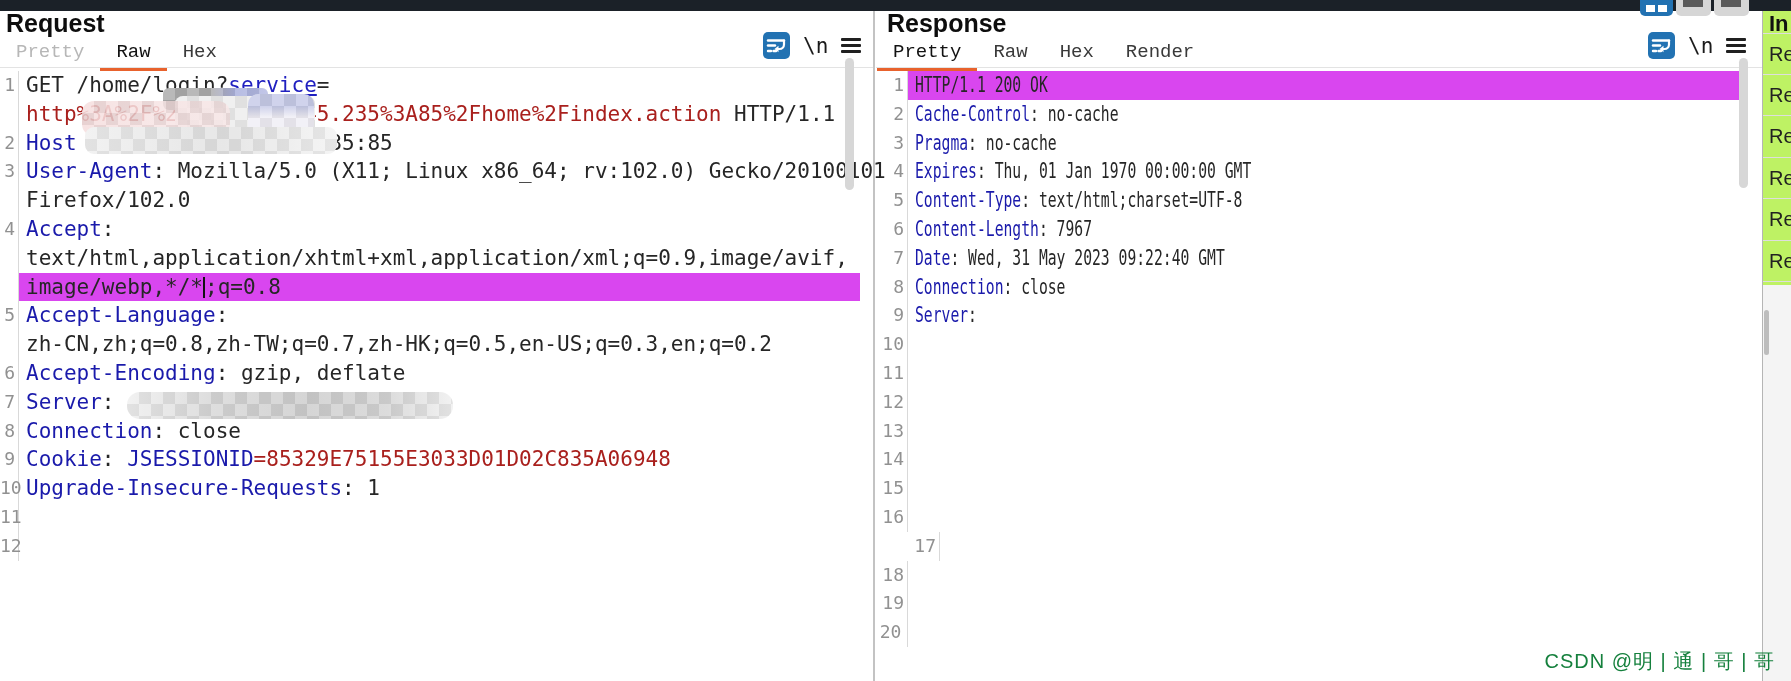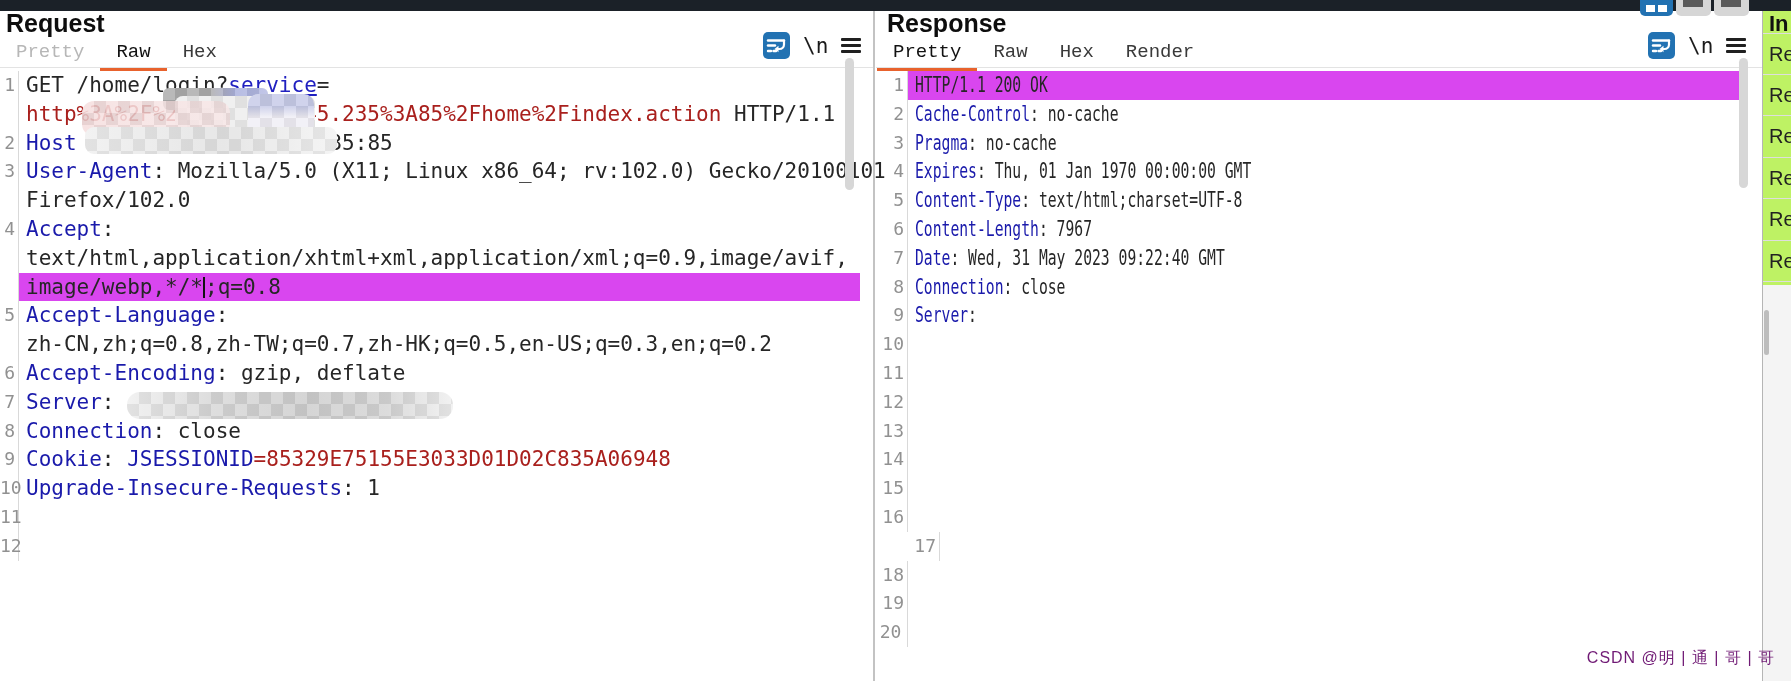--- a/index.html
+++ b/index.html
@@ -56,21 +56,21 @@
   .inspector { position:absolute; left:1762px; top:11px; right:0; bottom:0; background:#bef264;
                border-left:1px solid #b5b5b5; overflow:hidden; }
   .inspector-title { position:absolute; left:6px; top:0; font-size:22px; font-weight:bold;
                      color:#111; white-space:nowrap; }
   .insp-row { position:absolute; left:0; right:0; height:41.5px; border-bottom:1px solid #dedede;
               font-size:20px; color:#222; line-height:41.5px; padding-left:6px; white-space:nowrap; }
   .insp-bottom { position:absolute; left:0; right:0; top:274px; bottom:0; background:#f4f4f4; }
   .insp-thumb { position:absolute; left:1px; top:299px; width:5px; height:45px;
                 background:#bdbdbd; border-radius:3px; }
 
-  .watermark { position:absolute; right:16px; top:648px; font-size:16px; color:#701a75;
+  .watermark { position:absolute; right:16px; top:648px; font-size:20px; color:#15803d;
                letter-spacing:1px; z-index:50; white-space:nowrap; }
 </style>
 </head>
 <body>
 
 <div class="topbar"></div>
 
 <div class="layout-btn" style="left:1640px; width:33px; background:#2272b2;">
   <span class="sq" style="left:6px; top:5px; width:9px; height:7px;"></span>
   <span class="sq" style="left:18px; top:5px; width:9px; height:7px;"></span>

